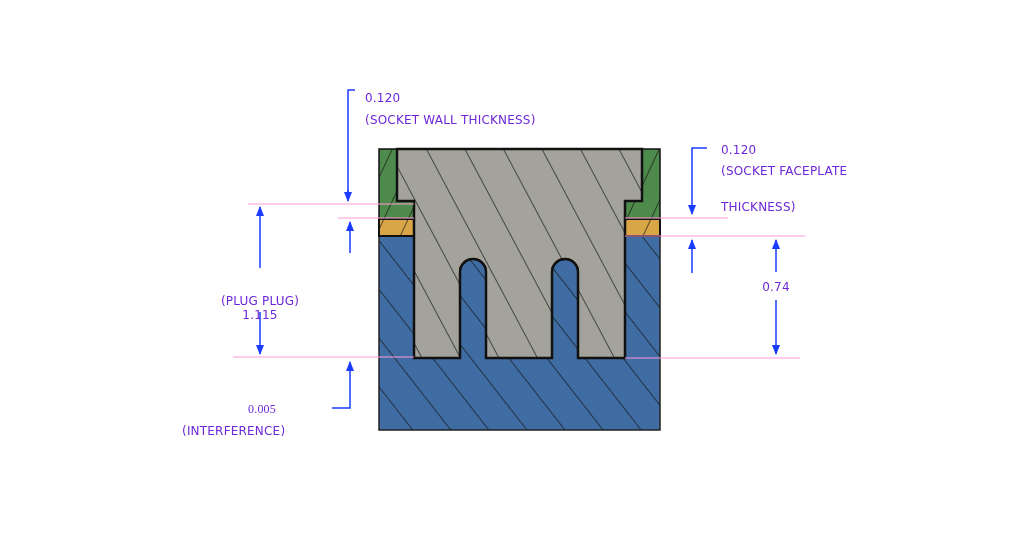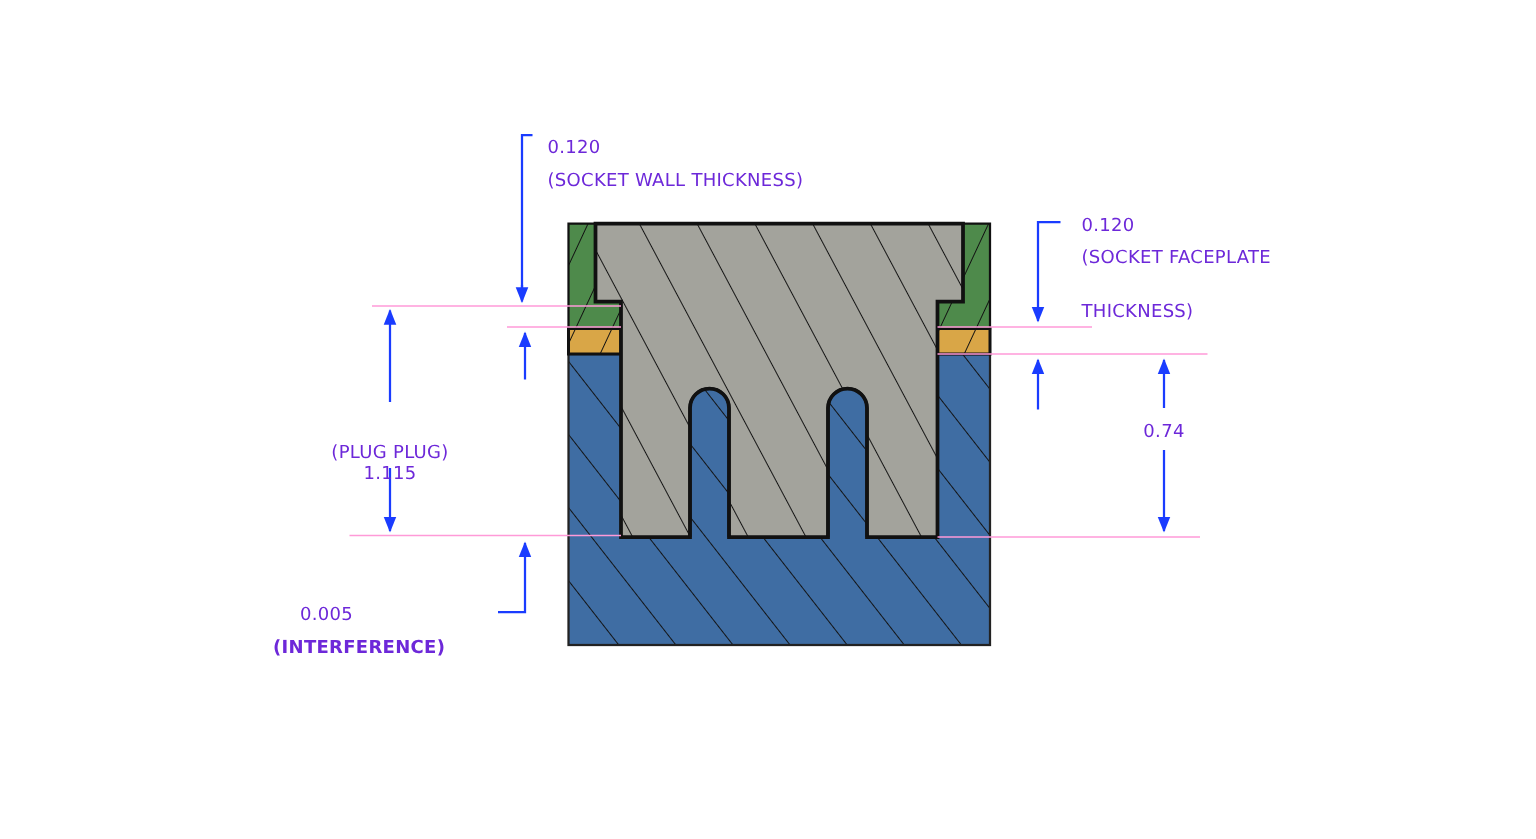--- a/index.html
+++ b/index.html
@@ -1,21 +1,21 @@
 <!DOCTYPE html>
 <html><head>
 <meta charset="utf-8">
 <style>
   html, body { margin: 0; padding: 0; background: #ffffff; }
   body { width: 1024px; height: 559px; position: relative; overflow: hidden;
          font-family: "Liberation Sans", "DejaVu Sans", sans-serif; }
   #canvas { position: absolute; left: 0; top: 0; width: 1024px; height: 559px; }
   .label { position: absolute; color: #6d28d9; font-size: 12px; line-height: 22px;
            font-family: "DejaVu Sans", "Liberation Sans", sans-serif; letter-spacing: 0.2px; white-space: nowrap; }
-  .label.right { text-align: left; }
+  .label.right { text-align: center; font-family: Liberation Serif, serif; }
   .label.center { text-align: center; }
 </style>
 </head>
 <body>
 
 <svg id="canvas" width="1024" height="559" viewBox="0 0 1024 559" xmlns="http://www.w3.org/2000/svg">
   <defs>
     <pattern id="hatch" patternUnits="userSpaceOnUse" width="30" height="30" patternTransform="rotate(-38)">
       <line x1="0" y1="0" x2="0" y2="30" stroke="#111" stroke-width="1.3"></line>
     </pattern>
@@ -99,13 +99,13 @@
 <div class="label" style="left:721px; top:139px;">0.120</div>
 <div class="label" style="left:721px; top:160px;">(SOCKET FACEPLATE</div>
 <div class="label" style="left:721px; top:196px;">THICKNESS)</div>
 
 <div class="label center" style="left:190px; top:268px; width:140px;margin-top:36px;">1.115</div>
 <div class="label center" style="left:190px; top:290px; width:140px;">(PLUG PLUG)</div>
 
 <div class="label center" style="left:746px; top:276px; width:60px;">0.74</div>
 
 <div class="label right" style="left:200px; top:398px; width:124px;">0.005</div>
-<div class="label" style="left:182px; top:420px;font-weight:bold;">(INTERFERENCE)</div>
+<div class="label" style="left:182px; top:420px;">(INTERFERENCE)</div>
 
 </body></html>

